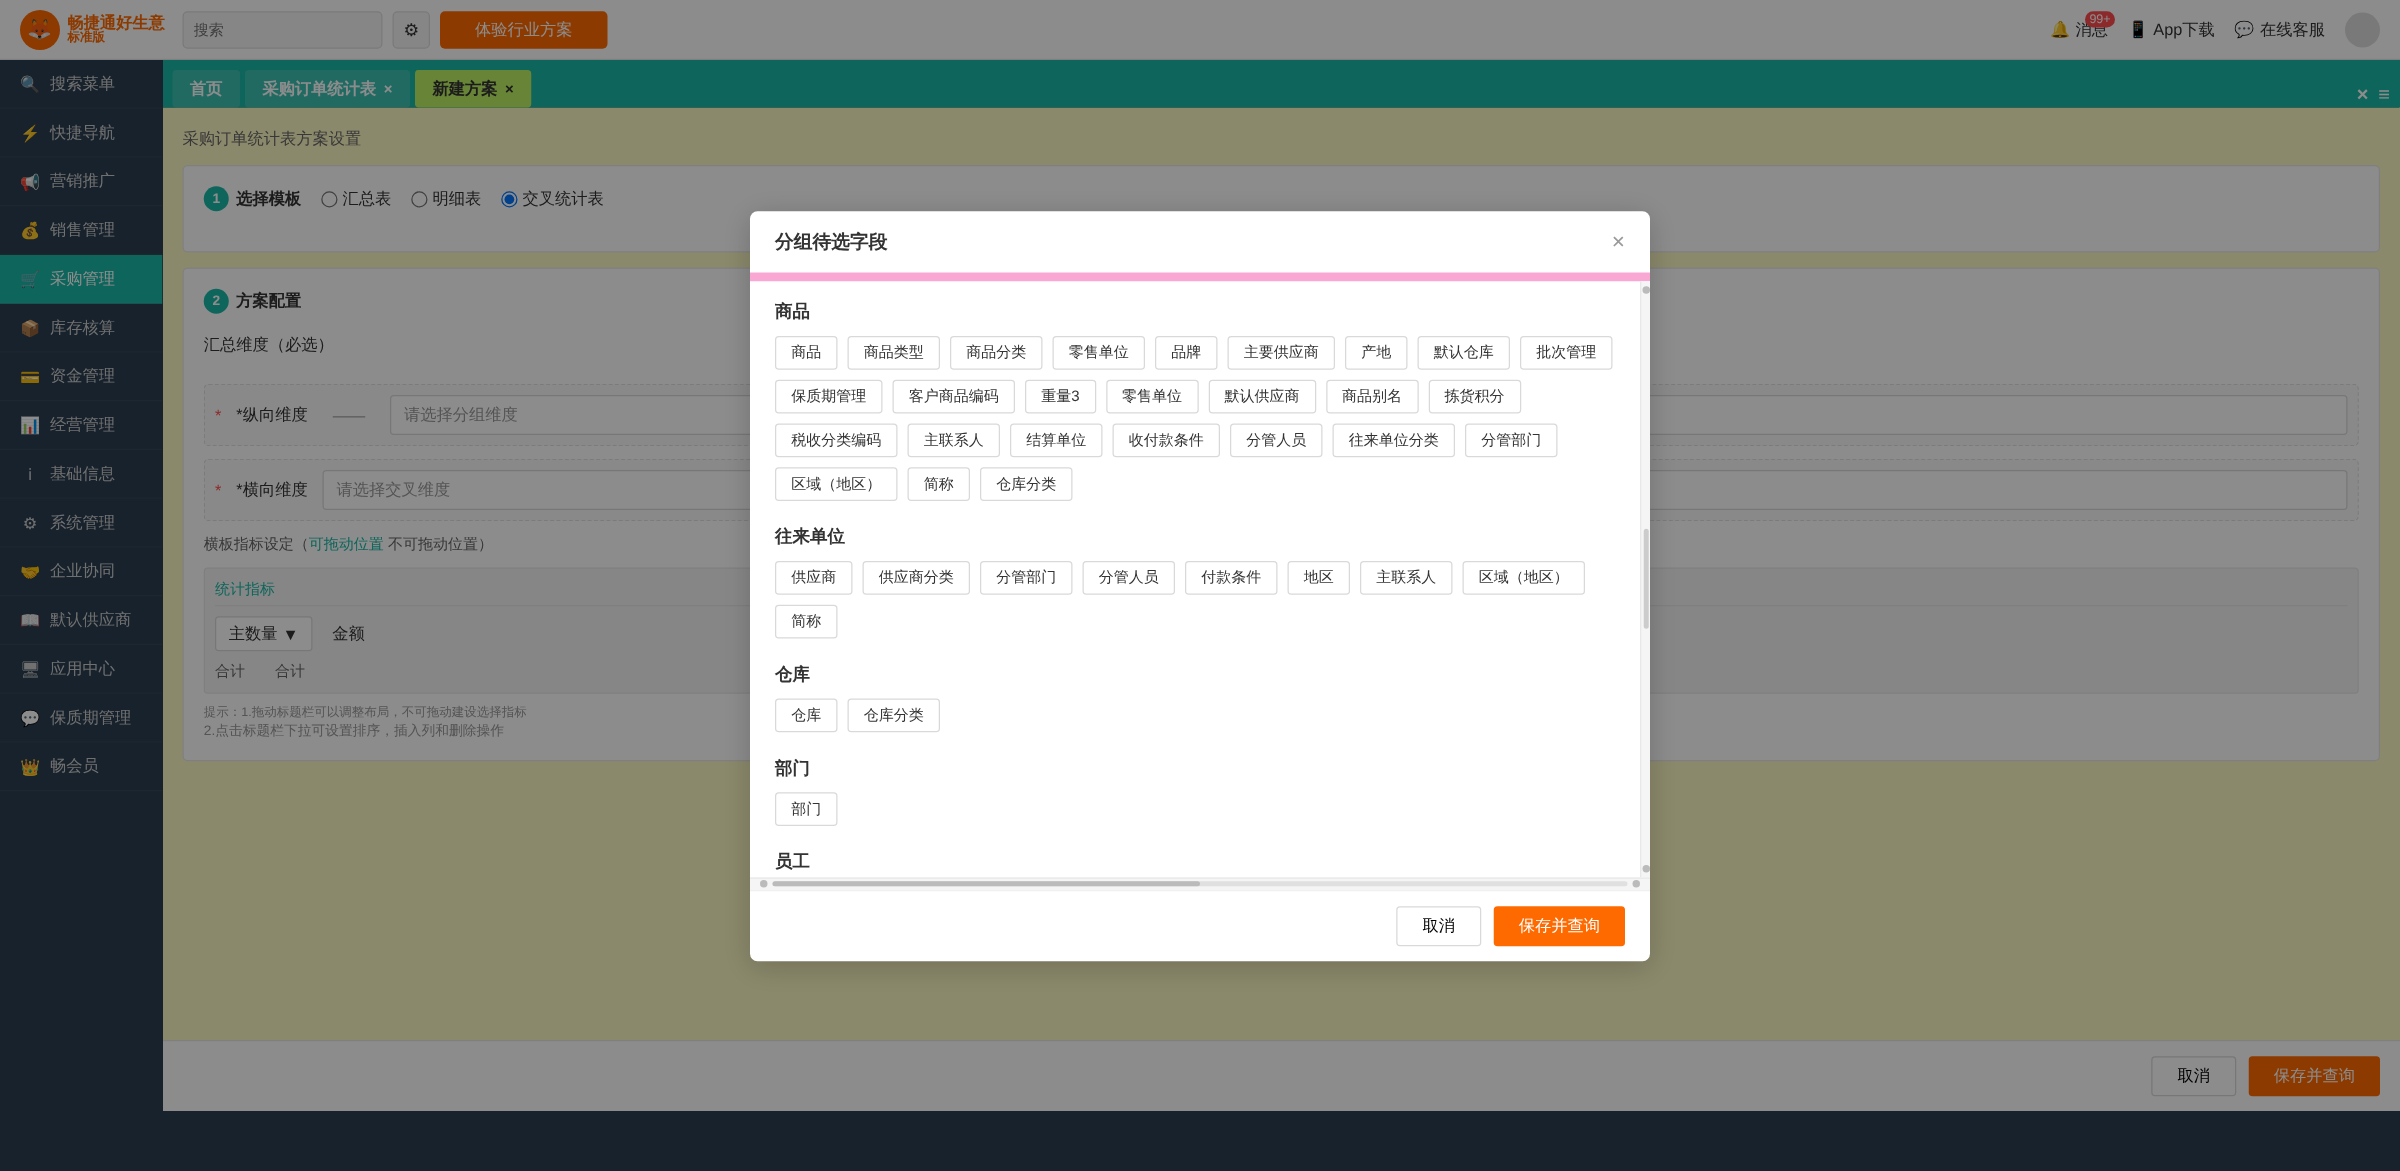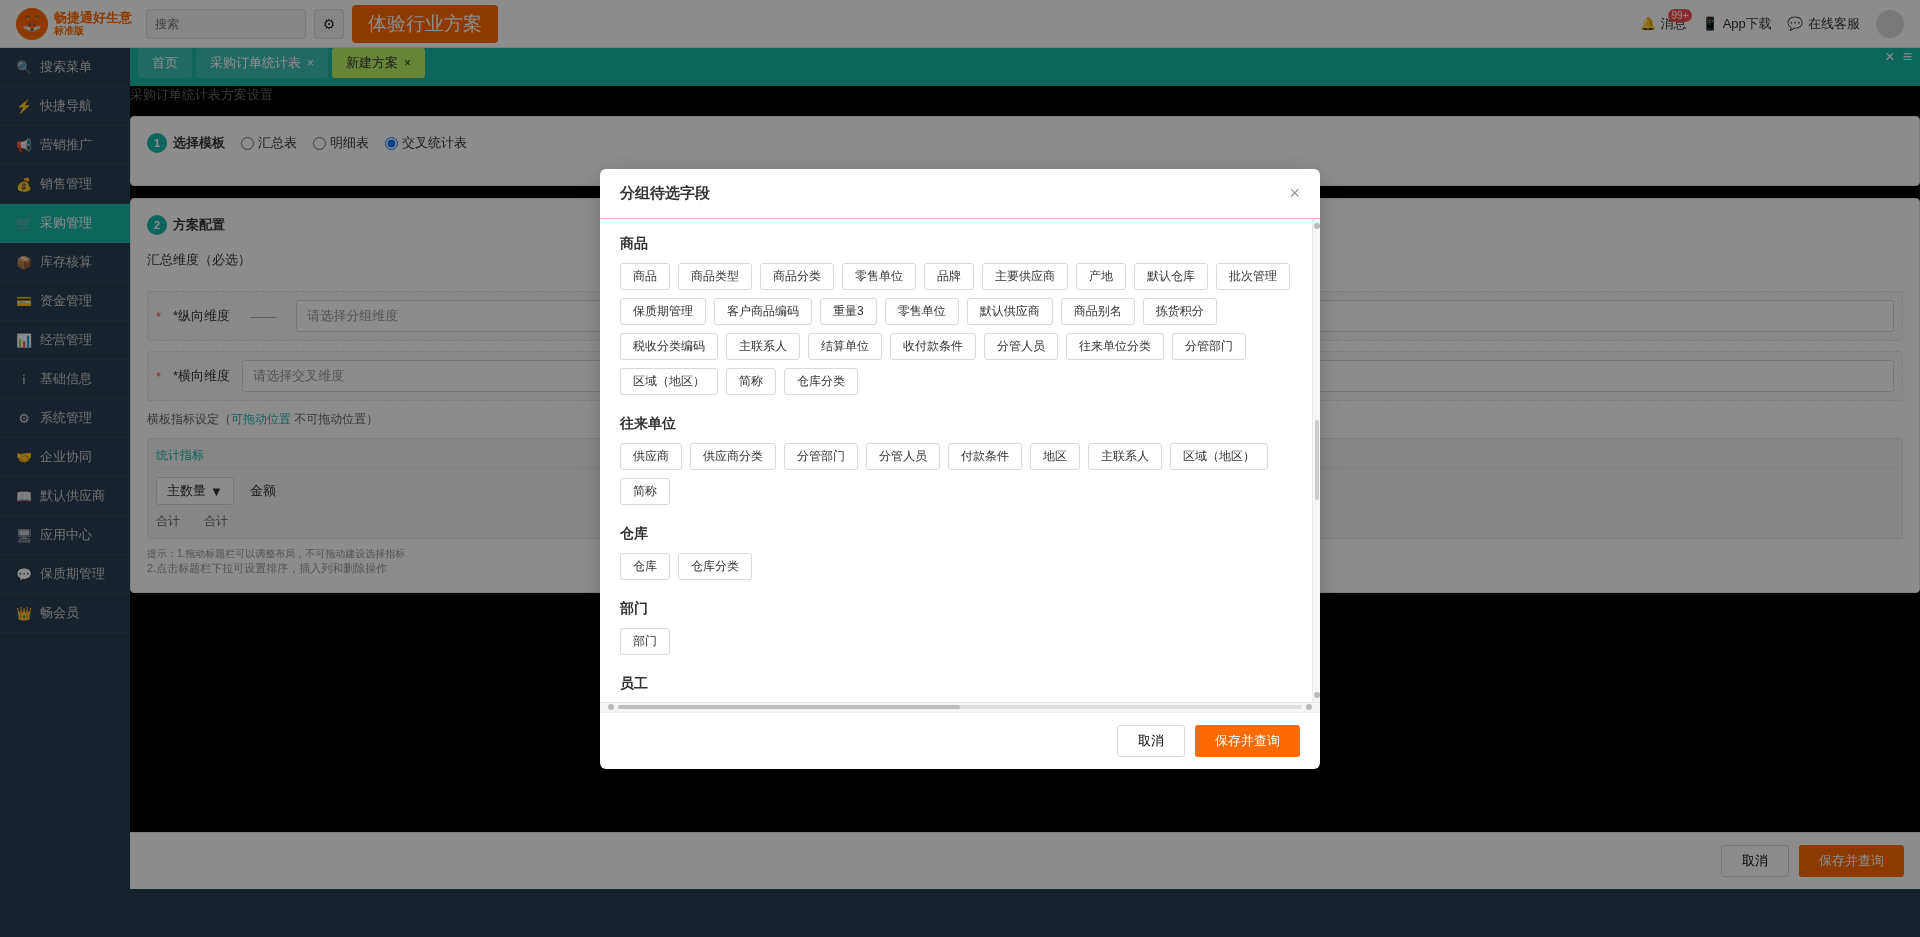--- a/index.html
+++ b/index.html
@@ -47,46 +47,47 @@
       border: none; background: transparent; font-size: 12px; outline: none; width: 100%;
     }
     .gear-btn {
       width: 30px; height: 30px;
       background: #f5f5f5; border: 1px solid #ddd;
       border-radius: 4px; display: flex; align-items: center; justify-content: center;
       cursor: pointer; font-size: 14px;
     }
     .trial-btn {
       background: #ff6a00; color: #fff; border: none;
-      padding: 6px 16px; border-radius: 4px; cursor: pointer; font-size: 19px;
+      padding: 6px 28px; border-radius: 4px; cursor: pointer; font-size: 13px;
     }
     .top-right {
       display: flex; align-items: center; gap: 16px; margin-left: auto;
     }
     .notification-area {
       position: relative; display: flex; align-items: center; gap: 4px; cursor: pointer;
     }
     .badge {
       position: absolute; top: -6px; right: -6px;
       background: #ff4d4f; color: #fff; border-radius: 8px;
       font-size: 10px; padding: 1px 4px; min-width: 16px; text-align: center;
     }
     .top-right-item { display: flex; align-items: center; gap: 4px; cursor: pointer; font-size: 13px; color: #333; }
     .avatar { width: 28px; height: 28px; border-radius: 50%; background: #ddd; }
 
     
     .tabs-bar {
       height: 38px;
       background: #1bb8a6;
       display: flex;
-      align-items: flex-start;
+      align-items: flex-end;
       padding: 0 8px;
       position: fixed;
       top: 48px; left: 130px; right: 0;
       z-index: 99;
+      font-weight: bold;
     }
     .tab-item {
       height: 30px; padding: 0 14px;
       display: flex; align-items: center; gap: 6px;
       background: rgba(255,255,255,0.15);
       color: #fff; border-radius: 3px;
       cursor: pointer; font-size: 13px;
       margin-right: 4px;
     }
     .tab-item.active { background: #bef264; color: #333; }
@@ -107,22 +108,23 @@
       color: #ccc; cursor: pointer; font-size: 13px;
       border-bottom: 1px solid rgba(255,255,255,0.05);
     }
     .sidebar-item.active { background: #1bb8a6; color: #fff; }
     .sidebar-icon { width: 16px; text-align: center; }
 
     
     .main-content {
       position: fixed;
       top: 86px; left: 130px; right: 0; bottom: 0;
-      background: #000000;
+      background: #fef9c3;
       overflow: auto;
+      padding: 16px;
     }
     .page-title { font-size: 13px; color: #666; margin-bottom: 12px; }
 
     
     .steps {
       display: flex; align-items: center; gap: 16px;
       margin-bottom: 16px;
     }
     .step-item {
       display: flex; align-items: center; gap: 6px;
@@ -167,21 +169,21 @@
       background: #fff;
       border-radius: 6px;
       width: 720px;
       max-height: 600px;
       display: flex; flex-direction: column;
       box-shadow: 0 4px 24px rgba(0,0,0,0.2);
     }
     .modal-header {
       display: flex; align-items: center; justify-content: space-between;
       padding: 14px 20px;
-      border-bottom: 1px solid #f9a8d4;
+      border-bottom: 7px solid #f9a8d4;
       flex-shrink: 0;
       text-align: right;
     }
     .modal-title { font-size: 15px; font-weight: bold; color: #333; }
     .modal-close { cursor: pointer; font-size: 18px; color: #999; }
     .modal-body {
       flex: 1;
       overflow-y: auto;
       padding: 16px 20px;
     }

